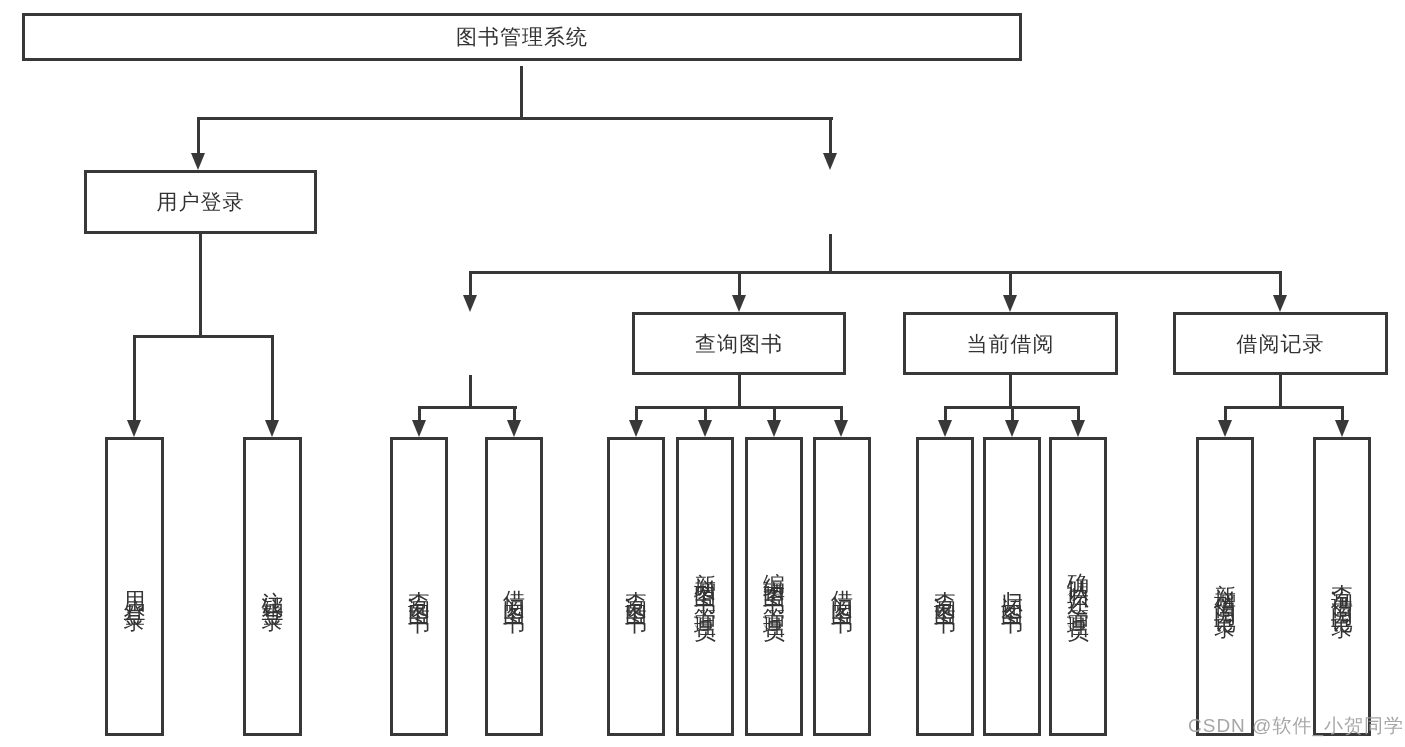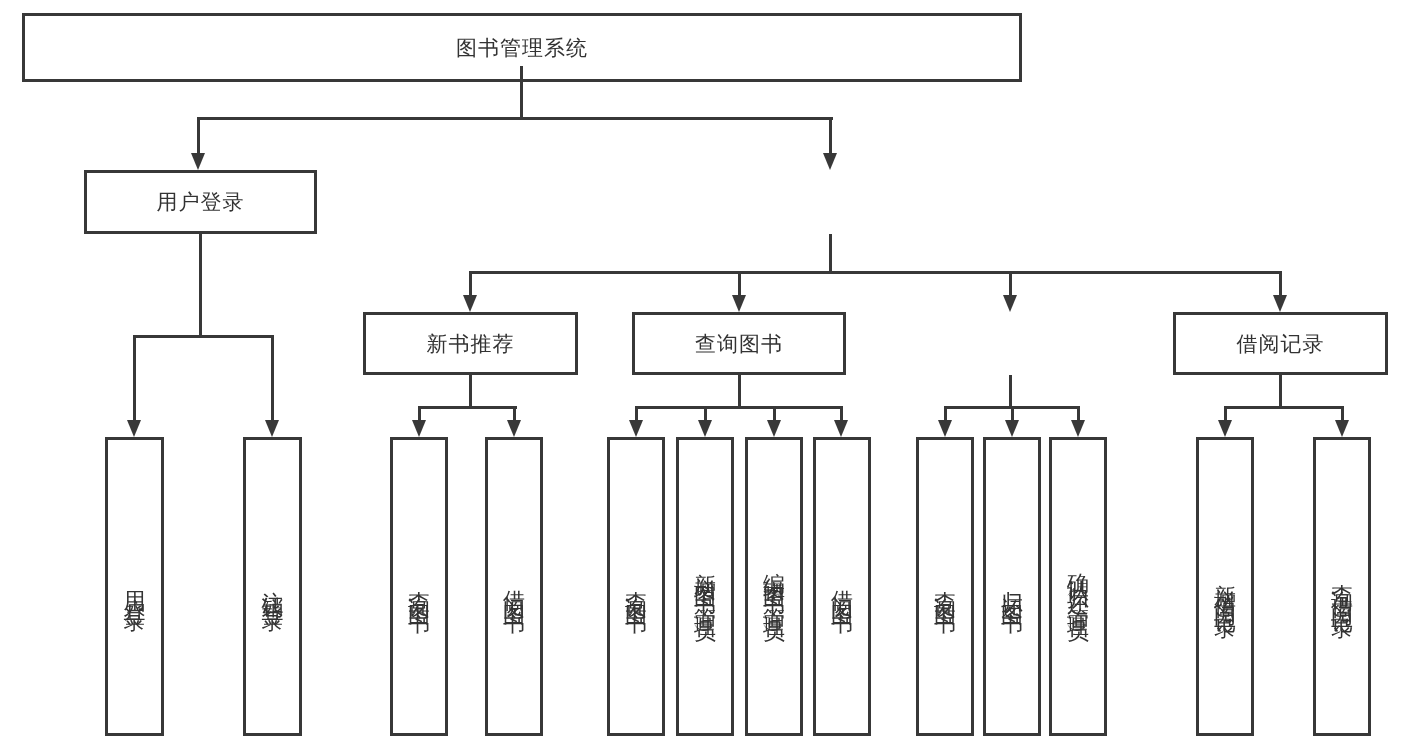--- a/index.html
+++ b/index.html
@@ -16,21 +16,21 @@
     position:absolute;
     box-sizing:border-box;
     border:3px solid #383838;
     background:#ffffff;
     display:flex;
     align-items:center;
     justify-content:center;
     font-size:21px;
     letter-spacing:1px;
   }
-  .node.root{left:22px;top:13px;width:1000px;height:69px;}
+  .node.root{left:22px;top:13px;width:1000px;height:48px;}
   .node.l2{top:170px;height:64px;}
   .node.l2.a{left:84px;width:233px;}
   .node.l2.b{left:713px;width:236px;}
   .node.l3{top:312px;height:63px;width:215px;}
   .node.l3.c1{left:363px;}
   .node.l3.c2{left:632px;width:214px;}
   .node.l3.c3{left:903px;}
   .node.l3.c4{left:1173px;}
   .node.leaf{top:437px;height:299px;width:58px;}
   .vtext{
@@ -65,25 +65,25 @@
 <div class="canvas">
 
   <div class="node root">
     <span>图书管理系统</span>
   </div>
 
   <div class="node l2 a">
     <span>用户登录</span>
   </div>
 
-  <div class="node l3 c1">
-    <span>新书推荐</span>
-  </div>
   <div class="node l3 c2">
     <span>查询图书</span>
+  </div>
+  <div class="node l3 c3">
+    <span>当前借阅</span>
   </div>
   <div class="node l3 c4">
     <span>借阅记录</span>
   </div>
 
   <div class="node leaf" style="left:105px;width:59px">
     <span class="vtext">用户登录</span>
   </div>
   <div class="node leaf" style="left:243px;width:59px">
     <span class="vtext">注销登录</span>
@@ -178,14 +178,15 @@
   <div class="vl" style="left:1077px;top:406px;height:16px"></div>
   <div class="arw" style="left:1071px;top:420px"></div>
 
   <div class="vl" style="left:1279px;top:375px;height:34px"></div>
   <div class="hl" style="left:1224px;top:406px;width:120px"></div>
   <div class="vl" style="left:1224px;top:406px;height:16px"></div>
   <div class="arw" style="left:1218px;top:420px"></div>
   <div class="vl" style="left:1341px;top:406px;height:16px"></div>
   <div class="arw" style="left:1335px;top:420px"></div>
 
+  <div class="watermark">CSDN @软件_小贺同学</div>
 
 </div>
 
 </body></html>

